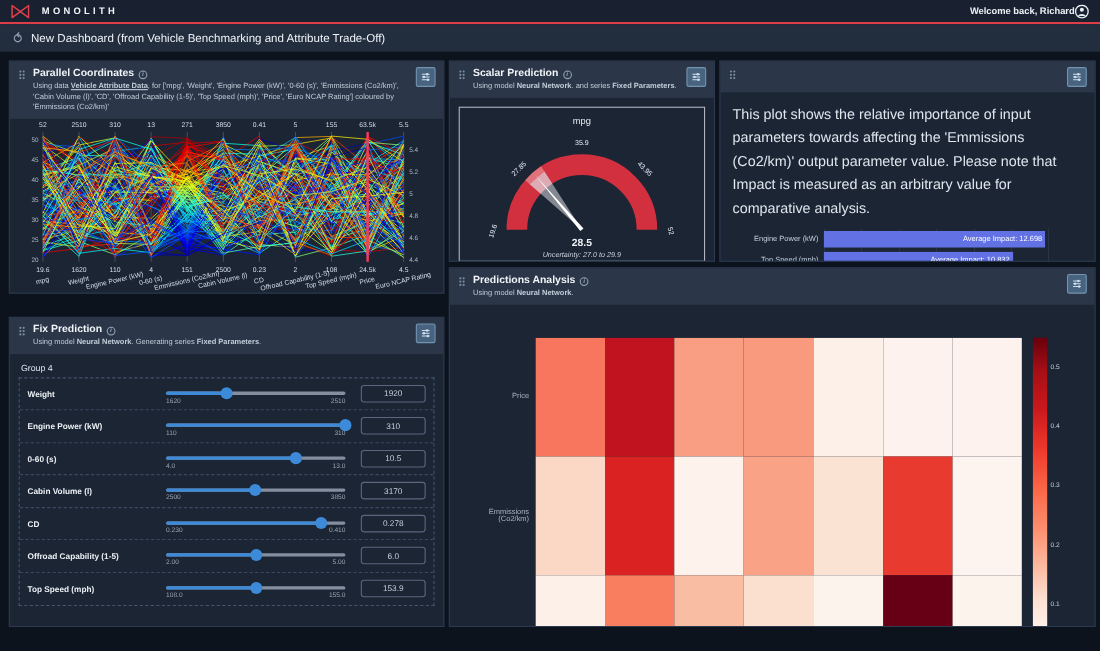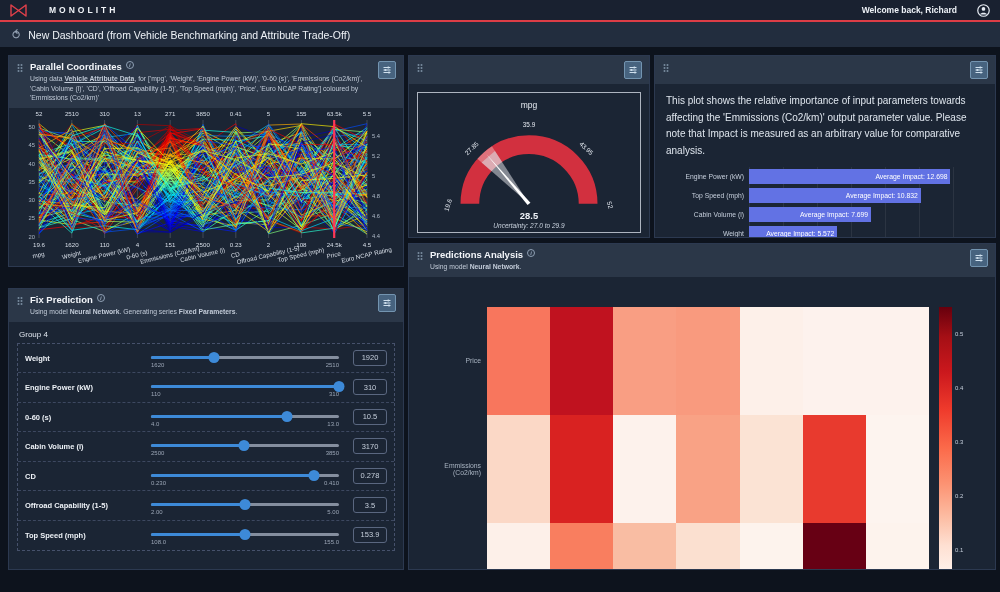--- a/index.html
+++ b/index.html
@@ -1,64 +1,64 @@
 <!DOCTYPE html>
 <html><head>
 <meta charset="utf-8">
 <style>
   *{margin:0;padding:0;box-sizing:border-box}
   html,body{width:1000px;height:592px;overflow:hidden}
   body{background:#0d131d;font-family:"Liberation Sans",sans-serif;color:#e9eef5;position:relative}
   
   .topbar{height:22px;background:#192130;border-bottom:2px solid #dd3d46;display:flex;align-items:center;justify-content:space-between;padding:0 10px}
-  .brand{display:flex;align-items:center;gap:22px}
+  .brand{display:flex;align-items:center;gap:11px}
   .brand-name{font-size:8.5px;font-weight:700;letter-spacing:3px;color:#f2f5f9}
-  .welcome{display:flex;align-items:center;gap:20px;font-size:8.5px;font-weight:700;color:#eef2f7}
+  .welcome{display:flex;align-items:center;gap:0;font-size:8.5px;font-weight:700;color:#eef2f7}
   
   .page-header{height:25px;background:#222d3e;display:flex;align-items:center;gap:8px;padding:0 12px}
   .history-icon{color:#95a3b5;font-size:12px;line-height:1}
   .page-title{font-size:10.5px;color:#eef2f7}
   
   .panel{position:absolute;background:#1b2534;border:1px solid #2c3950;display:flex;flex-direction:column}
   .panel-head{display:flex;align-items:flex-start;gap:6px;padding:5px 7px;background:#2b3748}
   .p-titles{flex:1;min-width:0}
-  .p-title{font-size:9.5px;font-weight:700;color:#f2f5f9;display:flex;align-items:flex-start;gap:4px}
+  .p-title{font-size:9.5px;font-weight:700;color:#f2f5f9;display:flex;align-items:flex-end;gap:4px}
   .info-icon{width:8px;height:8px;border:1px solid #8fa0b4;border-radius:50%;color:#8fa0b4;font-size:6px;line-height:7px;text-align:center;font-style:italic;flex:none}
   .p-sub{font-size:6.8px;color:#c2cbd8;margin-top:2px;line-height:1.4}
   .p-sub .bold{font-weight:700}
   .p-sub .link{font-weight:700;text-decoration:underline;cursor:pointer}
   .settings-btn{margin-left:auto;flex:none;width:18px;height:18px;background:#47637f;border:1px solid #7394b0;border-radius:2px;display:flex;align-items:center;justify-content:center;cursor:pointer}
   .drag-icon{flex:none;margin-top:2px;opacity:.85}
   .panel-body{flex:1;overflow:hidden;position:relative}
   
   .gauge-box{margin:8px;border:1px solid #aeb5c0;height:141px;display:flex;flex-direction:column;align-items:center}
   .gauge-title{font-size:8.5px;color:#e6ebf2;margin-top:7px}
   
-  .explain-desc{font-size:10px;line-height:1.65;color:#dfe6ee;padding:9px 11px 6px}
+  .explain-desc{font-size:13px;line-height:1.65;color:#dfe6ee;padding:9px 11px 6px}
   .impact-chart{padding:2px 8px 0}
   .brow{display:flex;align-items:center;height:19px}
   .blab{width:86px;padding-right:5px;text-align:right;font-size:6.8px;color:#c6cfdc;white-space:nowrap}
   .barea{flex:1;height:100%;display:flex;align-items:center;position:relative;
          background-image:repeating-linear-gradient(to right,rgba(255,255,255,0.07) 0,rgba(255,255,255,0.07) 1px,transparent 1px,transparent 34px)}
   .bbar{height:15px;background:#6272e4;display:flex;align-items:center;justify-content:flex-end}
   .bval{font-size:6.8px;color:#fff;white-space:nowrap;padding-right:3px}
   .bval.outside{padding:0 0 0 3px}
   
   .group-label{margin:8px 10px 4px;font-size:8px;color:#dfe5ee}
   .slider-group{margin:0 8px;border:1px dashed #46516b}
   .srow{display:flex;align-items:flex-start;height:29.5px;border-bottom:1px dashed #3d4860;padding:0 7px}
   .srow:last-child{border-bottom:none}
   .slabel{width:120px;font-size:7.5px;font-weight:700;color:#edf1f6;padding-top:10px}
   .strack-wrap{flex:1;position:relative;height:100%;margin:0 14px 0 6px}
   .strack{position:absolute;left:0;right:0;top:12px;height:3px;background:#848e9e;border-radius:2px}
   .sfill{position:absolute;left:0;top:0;height:3px;background:#3d8ad8;border-radius:2px}
   .shandle{position:absolute;top:-4px;width:11px;height:11px;border-radius:50%;background:#3d8ad8;transform:translateX(-50%);cursor:pointer}
   .smin{position:absolute;left:0;top:18px;font-size:6px;color:#9aa5b5}
   .smax{position:absolute;right:0;top:18px;font-size:6px;color:#9aa5b5}
-  .sval{width:34px;height:16px;margin-top:6px;border:1px solid #5a6780;border-radius:3px;color:#c6cfdc;font-size:7.5px;display:flex;align-items:center;justify-content:center}
+  .sval{width:59px;height:16px;margin-top:6px;border:1px solid #5a6780;border-radius:3px;color:#c6cfdc;font-size:7.5px;display:flex;align-items:center;justify-content:center}
   
   .heatmap-wrap{position:absolute;left:8px;top:30px;width:512px;height:271px;overflow:hidden}
   .hrow{display:flex;height:108px}
   .hlab{width:70px;padding-right:6px;display:flex;align-items:center;justify-content:flex-end;font-size:6.8px;color:#a9b4c2;text-align:right}
   .hcell{flex:1}
   .colorbar{position:absolute;left:530px;top:30px;width:13px;height:271px;
     background:linear-gradient(to bottom,#67000d 0%,#a50f15 11%,#cb181d 24%,#ef3b2c 38%,#fb6a4a 52%,#fc9272 65%,#fcbba1 77%,#fee0d2 88%,#fff5f0 100%)}
   .cbticks{position:absolute;left:546px;top:30px;width:20px;height:271px}
   .cbticks span{position:absolute;transform:translateY(-50%);font-size:6px;color:#c6cfdc}
   svg text{font-family:"Liberation Sans",sans-serif}
@@ -328,20 +328,27 @@
     <svg class="drag-icon" width="8" height="10" viewBox="0 0 8 10">
       <g fill="#8699ad">
           <circle cx="2.5" cy="2" r="1"></circle>
           <circle cx="5.5" cy="2" r="1"></circle>
           <circle cx="2.5" cy="5" r="1"></circle>
           <circle cx="5.5" cy="5" r="1"></circle>
           <circle cx="2.5" cy="8" r="1"></circle>
           <circle cx="5.5" cy="8" r="1"></circle>
         </g>
     </svg>
+    <div class="p-titles">
+      <div class="p-title">
+          <span>Scalar Prediction</span>
+          <span class="info-icon">i</span>
+        </div>
+      <div class="p-sub"><span>Using model </span><span class="bold">Neural Network</span><span>. and series </span><span class="bold">Fixed Parameters</span><span>.</span></div>
+    </div>
     <button class="settings-btn">
       <svg width="10" height="10" viewBox="0 0 10 10">
         <g stroke="#cfe0ee" stroke-width="1">
             <line x1="1.5" y1="2.5" x2="8.5" y2="2.5"></line>
             <line x1="1.5" y1="5" x2="8.5" y2="5"></line>
             <line x1="1.5" y1="7.5" x2="8.5" y2="7.5"></line>
           </g>
         <g fill="#cfe0ee">
             <circle cx="6.3" cy="2.5" r="1.1"></circle>
             <circle cx="3.4" cy="5" r="1.1"></circle>
@@ -543,21 +550,21 @@
         <div class="srow">
           <div class="slabel">Offroad Capability (1-5)</div>
           <div class="strack-wrap">
             <div class="strack">
               <div class="sfill" style="width: 50%;"></div>
               <div class="shandle" style="left: 50%;"></div>
             </div>
             <span class="smin">2.00</span>
             <span class="smax">5.00</span>
           </div>
-          <div class="sval">3.5</div>
+          <div class="sval">6.0</div>
         </div>
         <div class="srow">
           <div class="slabel">Top Speed (mph)</div>
           <div class="strack-wrap">
             <div class="strack">
               <div class="sfill" style="width: 50%;"></div>
               <div class="shandle" style="left: 50%;"></div>
             </div>
             <span class="smin">108.0</span>
             <span class="smax">155.0</span>

